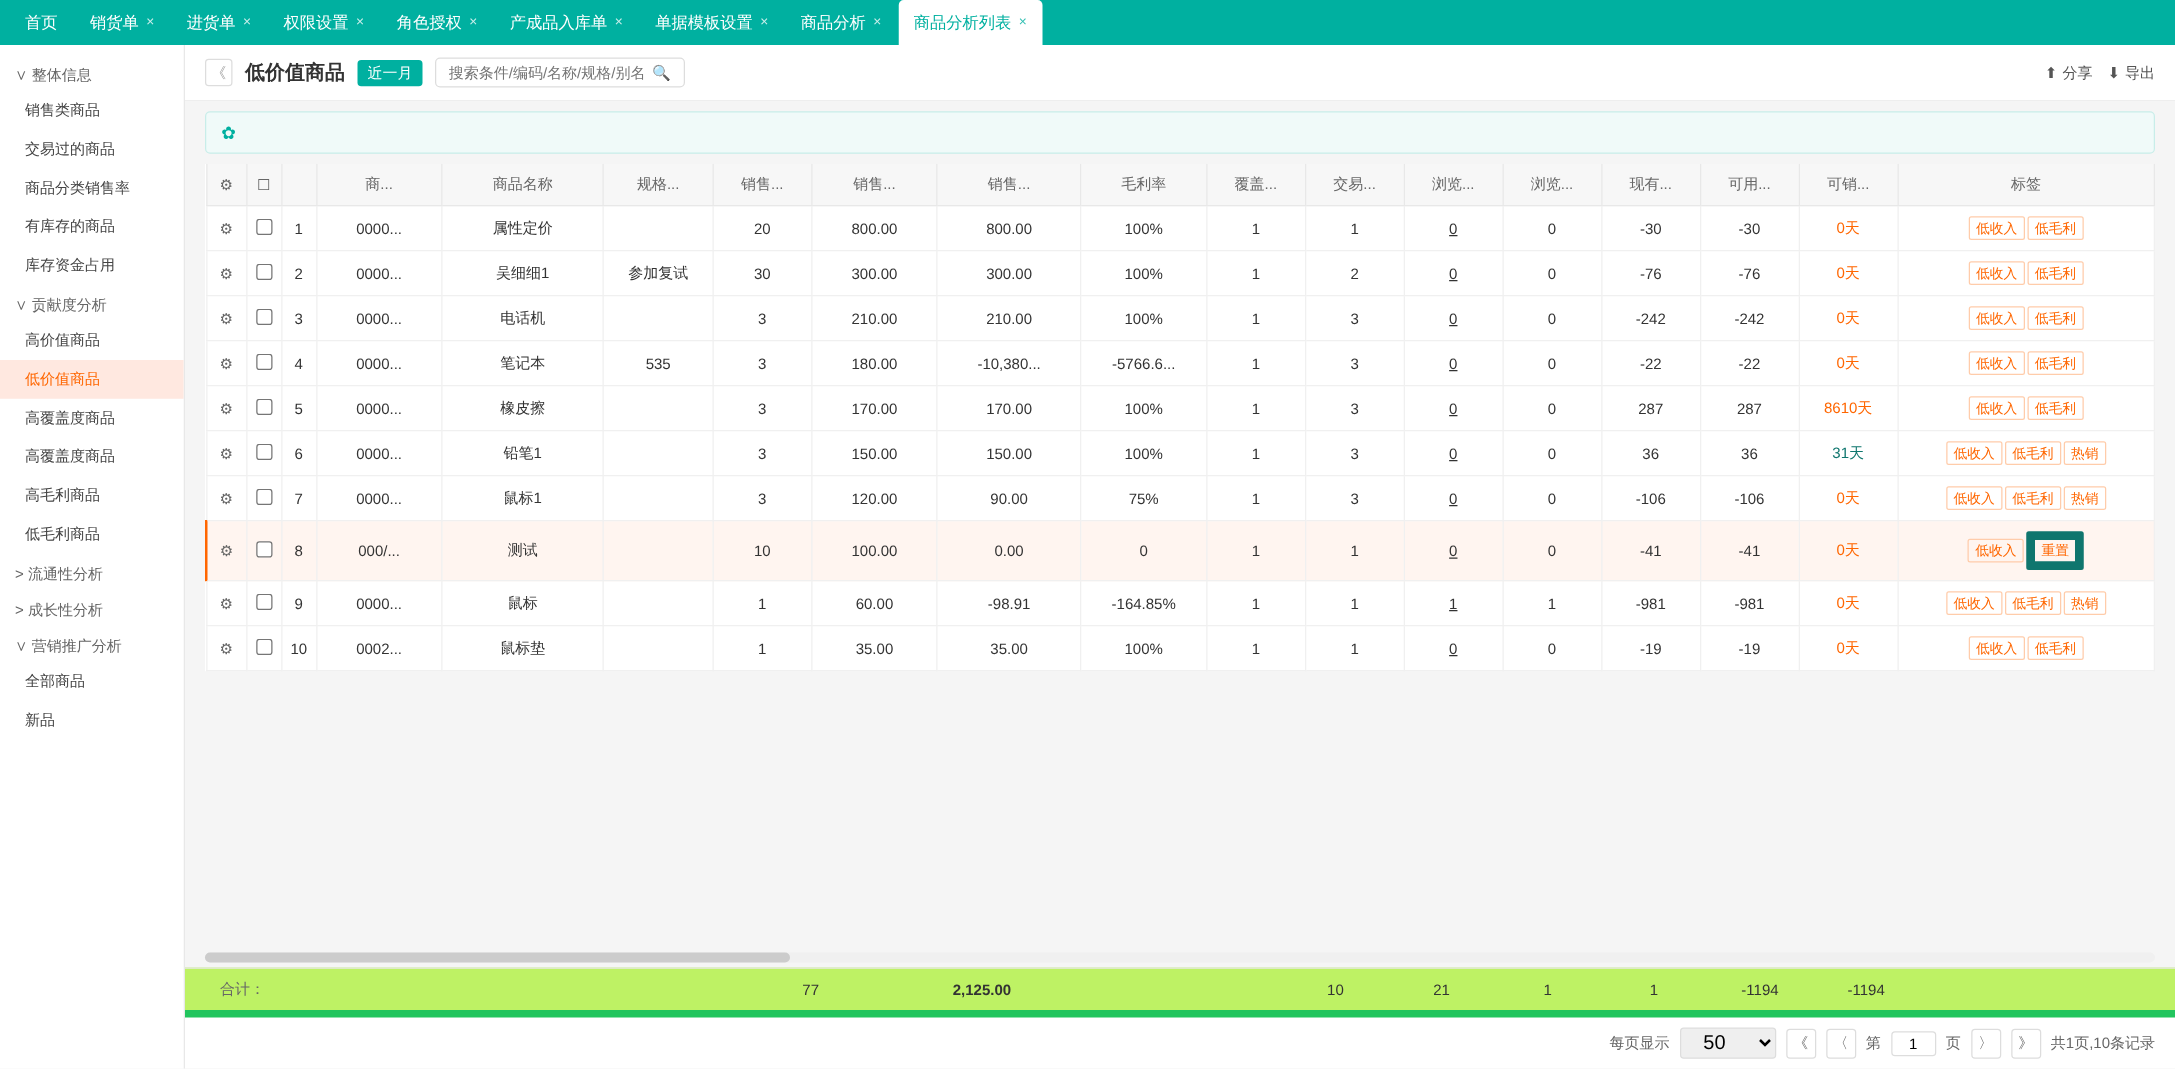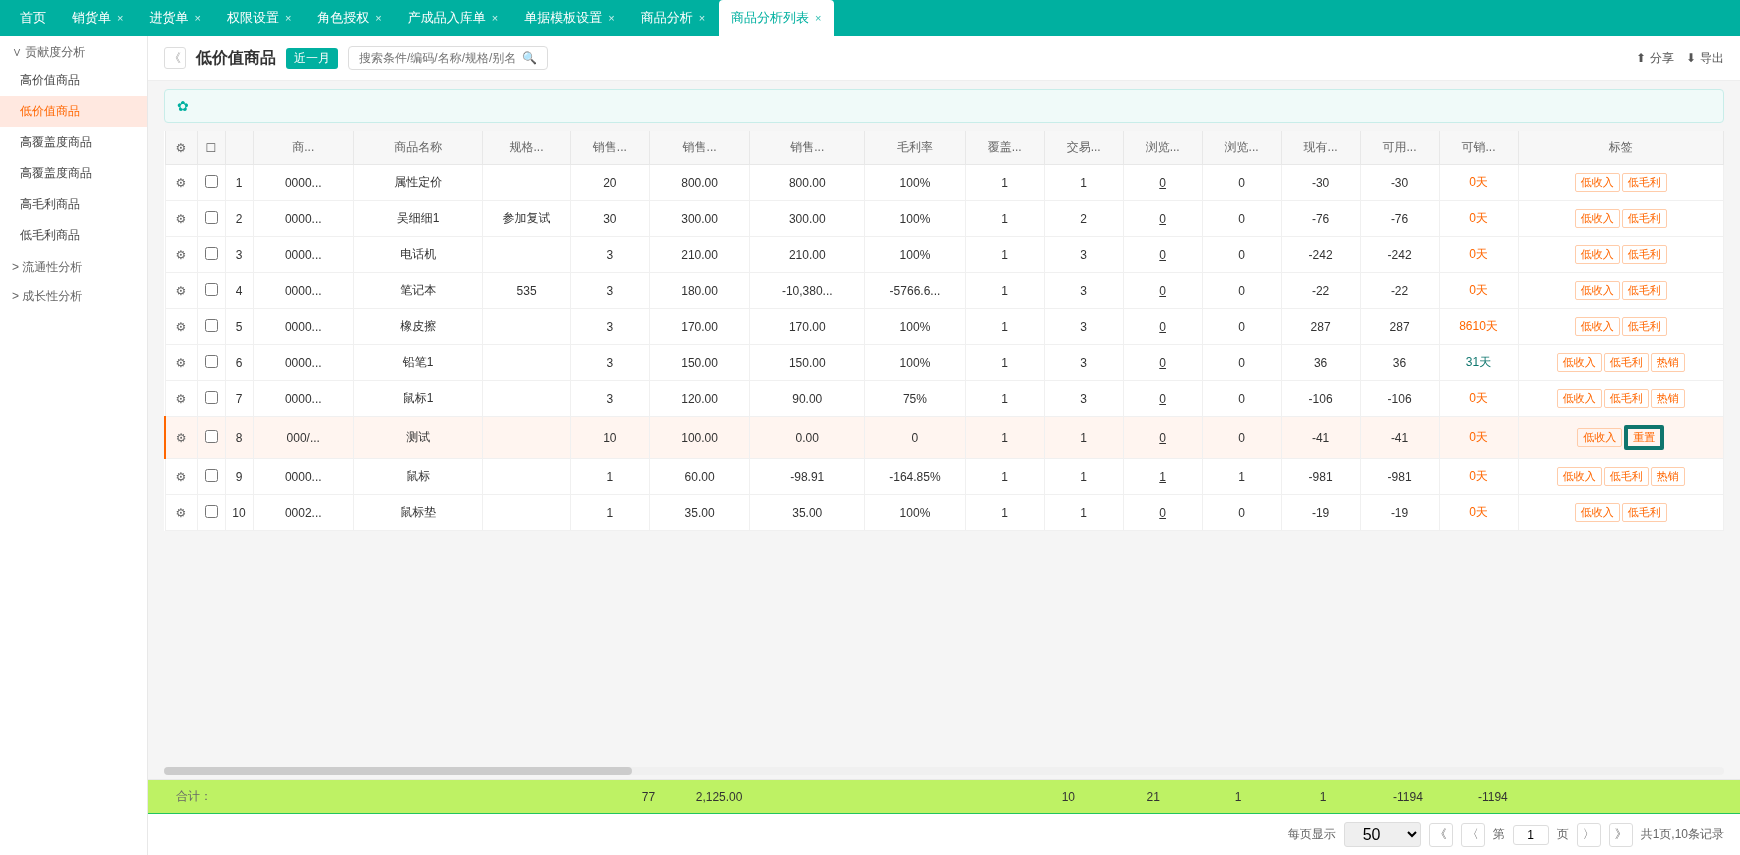--- a/index.html
+++ b/index.html
@@ -177,21 +177,21 @@
       display: flex;
       align-items: center;
       font-size: 12px;
       gap: 0;
     }
     .footer-label { color: #666; padding-right: 12px; min-width: 60px; text-align: right; }
 
     
     .pagination {
       background: #fff;
-      border-top: 1px solid #22c55e;
+      border-top: 6px solid #22c55e;
       padding: 8px 16px;
       display: flex;
       align-items: center;
       justify-content: flex-end;
       gap: 8px;
       font-size: 12px;
       color: #666;
     }
     .page-size-select {
       border: 1px solid #ddd;
@@ -278,34 +278,49 @@
   </div>
   <div class="nav-item active">
     <span>商品分析列表</span>
     <span class="close-x">×</span>
   </div>
 </div>
 
 <div class="layout">
 
   <div class="sidebar">
+    <div style="padding: 8px 0 0 0;">
+      <div class="sidebar-group-title">
+        <span>∨ 整体信息</span>
+      </div>
+      <div class="sidebar-item">销售类商品</div>
+      <div class="sidebar-item">交易过的商品</div>
+      <div class="sidebar-item">商品分类销售率</div>
+      <div class="sidebar-item">有库存的商品</div>
+      <div class="sidebar-item">库存资金占用</div>
+    </div>
     <div>
       <div class="sidebar-group-title">∨ 贡献度分析</div>
       <div class="sidebar-item">高价值商品</div>
       <div class="sidebar-item active">低价值商品</div>
       <div class="sidebar-item">高覆盖度商品</div>
       <div class="sidebar-item">高覆盖度商品</div>
       <div class="sidebar-item">高毛利商品</div>
       <div class="sidebar-item">低毛利商品</div>
     </div>
     <div>
       <div class="sidebar-group-title">&gt; 流通性分析</div>
     </div>
     <div>
       <div class="sidebar-group-title">&gt; 成长性分析</div>
+    </div>
+    <div>
+      <div class="sidebar-group-title">∨ 营销推广分析</div>
+      <div class="sidebar-item">全部商品</div>
+      <div class="sidebar-item">新品</div>
     </div>
   </div>
 
   <div class="main">
 
     <div class="header-bar">
       <div style="width:22px;height:22px;border:1px solid #ddd;border-radius:3px;display:flex;align-items:center;justify-content:center;cursor:pointer;color:#999;font-size:12px;">《</div>
       <span class="page-title">低价值商品</span>
       <span class="tag-recent">近一月</span>
       <div class="search-box">
@@ -504,21 +519,21 @@
     <td>100.00</td>
     <td>0.00</td>
     <td>0</td>
     <td>1</td>
     <td>1</td>
     <td><span class="underline-link">0</span></td>
     <td>0</td>
     <td>-41</td>
     <td>-41</td>
     <td style="color:#ff6600;">0天</td>
-    <td><span class="tag tag-orange">低收入</span><span class="tag" style="color:#ff6600;border:4px solid #0f766e;">重置</span></td>
+    <td><span class="tag tag-orange">低收入</span><span class="tag" style="color:#ff6600;border:7px solid #0f766e;">重置</span></td>
   </tr>
             <tr>
     <td class="gear-icon-cell">⚙</td>
     <td><input type="checkbox" style=""></td>
     <td>9</td>
     <td>0000...</td>
     <td>鼠标</td>
     <td></td>
     <td>1</td>
     <td>60.00</td>
@@ -561,21 +576,21 @@
       <div class="scrollbar-thumb"></div>
     </div>
 
     <div class="footer-summary">
       <span class="footer-label">合计：</span>
       <div style="display:flex;gap:0;flex:1;align-items:center;">
         <div style="flex:1.5;"></div>
         <div style="flex:1.5;"></div>
         <div style="flex:1;"></div>
         <div style="flex:1;text-align:center;">77</div>
-        <div style="flex:1.2;text-align:left;">2,125.00</div>
+        <div style="flex:1.2;text-align:right;font-weight:bold;">2,125.00</div>
         <div style="flex:1.3;"></div>
         <div style="flex:1;"></div>
         <div style="flex:0.9;text-align:center;">10</div>
         <div style="flex:0.9;text-align:center;">21</div>
         <div style="flex:0.9;text-align:center;">1</div>
         <div style="flex:0.9;text-align:center;">1</div>
         <div style="flex:0.9;text-align:center;">-1194</div>
         <div style="flex:0.9;text-align:center;">-1194</div>
         <div style="flex:2;"></div>
       </div>

